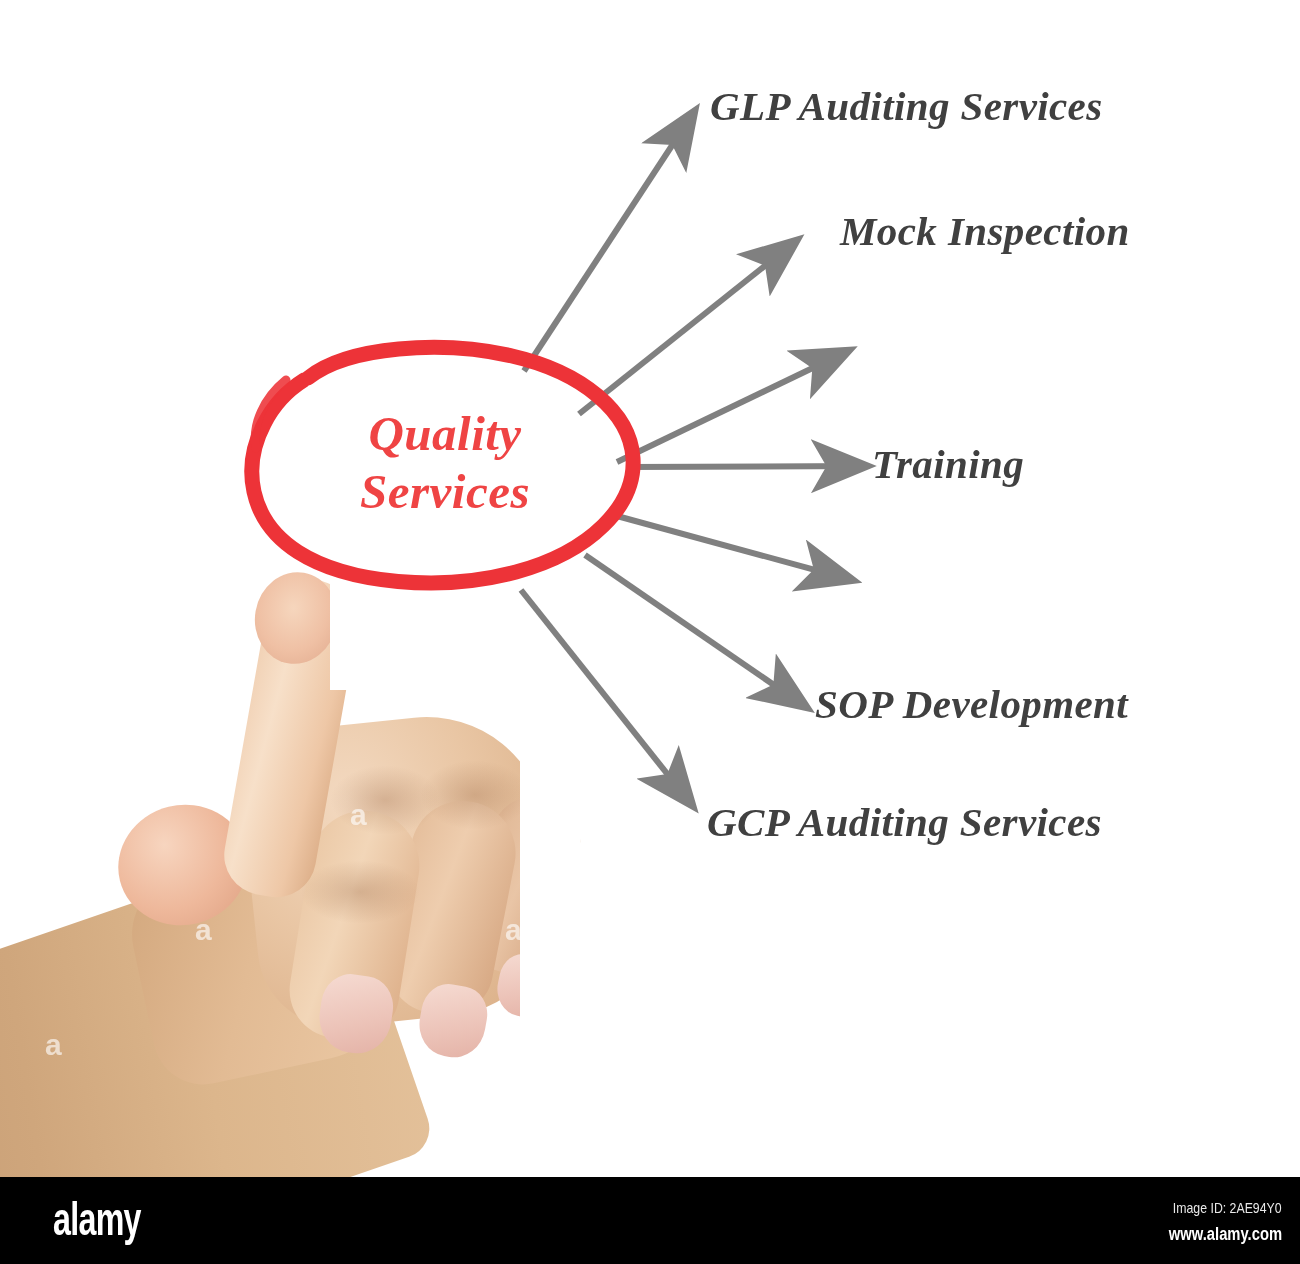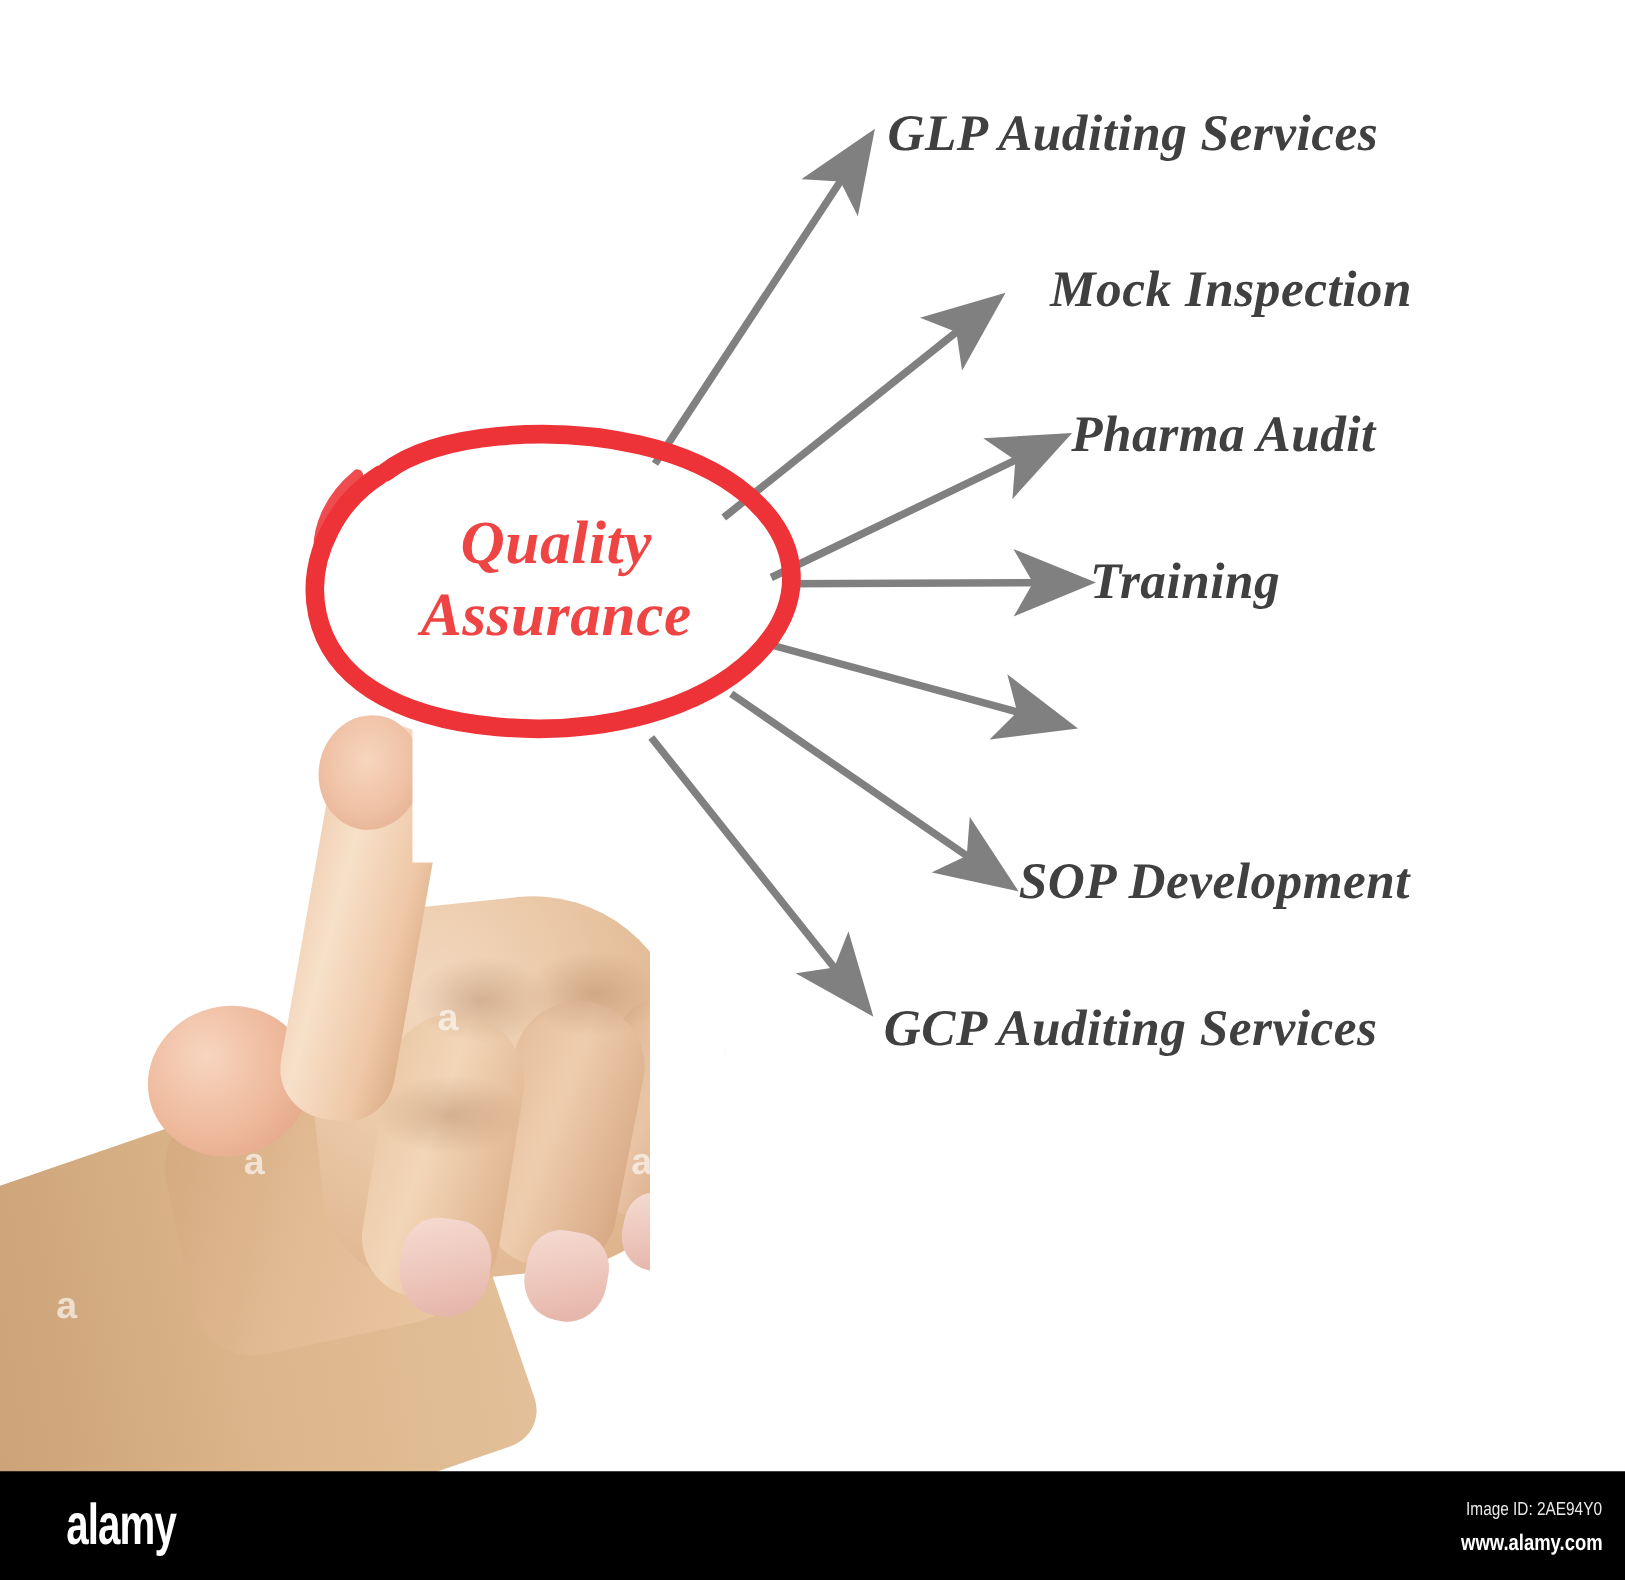--- a/index.html
+++ b/index.html
@@ -202,28 +202,27 @@
              C 352 42, 400 82, 403 128
              C 406 176, 360 222, 286 242
              C 212 262, 118 254, 68 222
              C 18 190, 12 136, 34 94
              C 44 74, 58 60, 74 50" fill="none" stroke="#ED3338" stroke-width="15" stroke-linecap="round" stroke-linejoin="round"></path>
     <path d="M 26 118 C 22 94, 34 68, 56 50" fill="none" stroke="#ED3338" stroke-width="9" stroke-linecap="round" opacity=".88"></path>
   </svg>
 
   <div id="center-label">
     <span class="l1">Quality</span>
-    <span class="l2">Assurance</span>
+    <span class="l2">Services</span>
   </div>
 
   <div class="branch-label" style="left:710px;top:82px;">GLP Auditing Services</div>
 
   <div class="branch-label" style="left:812px;top:207px;margin-left:28px;">Mock Inspection</div>
 
-  <div class="branch-label" style="left:857px;top:323px;">Pharma Audit</div>
 
   <div class="branch-label" style="left:872px;top:440px;">Training</div>
 
 
   <div class="branch-label" style="left:815px;top:680px;text-align:right;">SOP Development</div>
 
   <div class="branch-label" style="left:707px;top:798px;">GCP Auditing Services</div>
 
   <div id="footer-bar"></div>
   <div id="alamy-logo">alamy</div>

